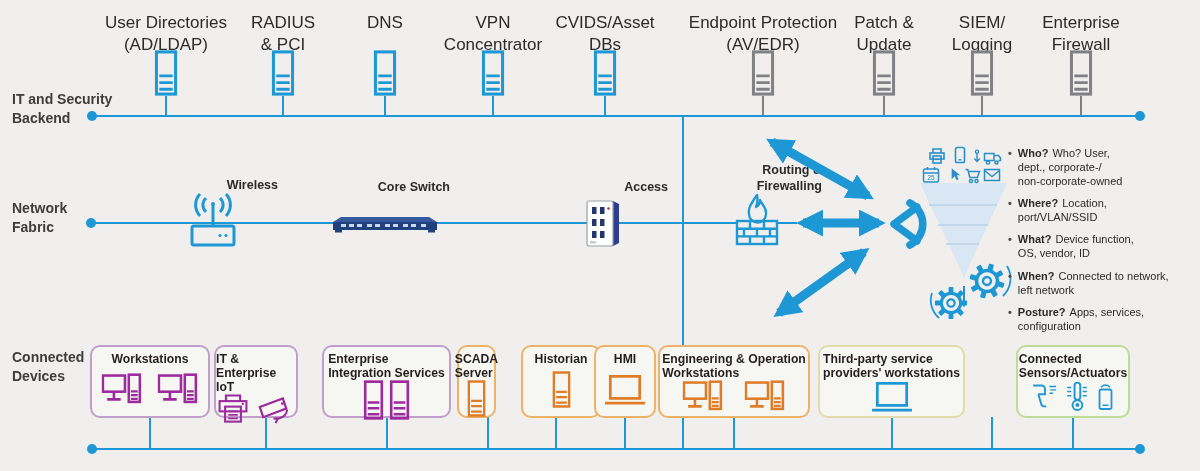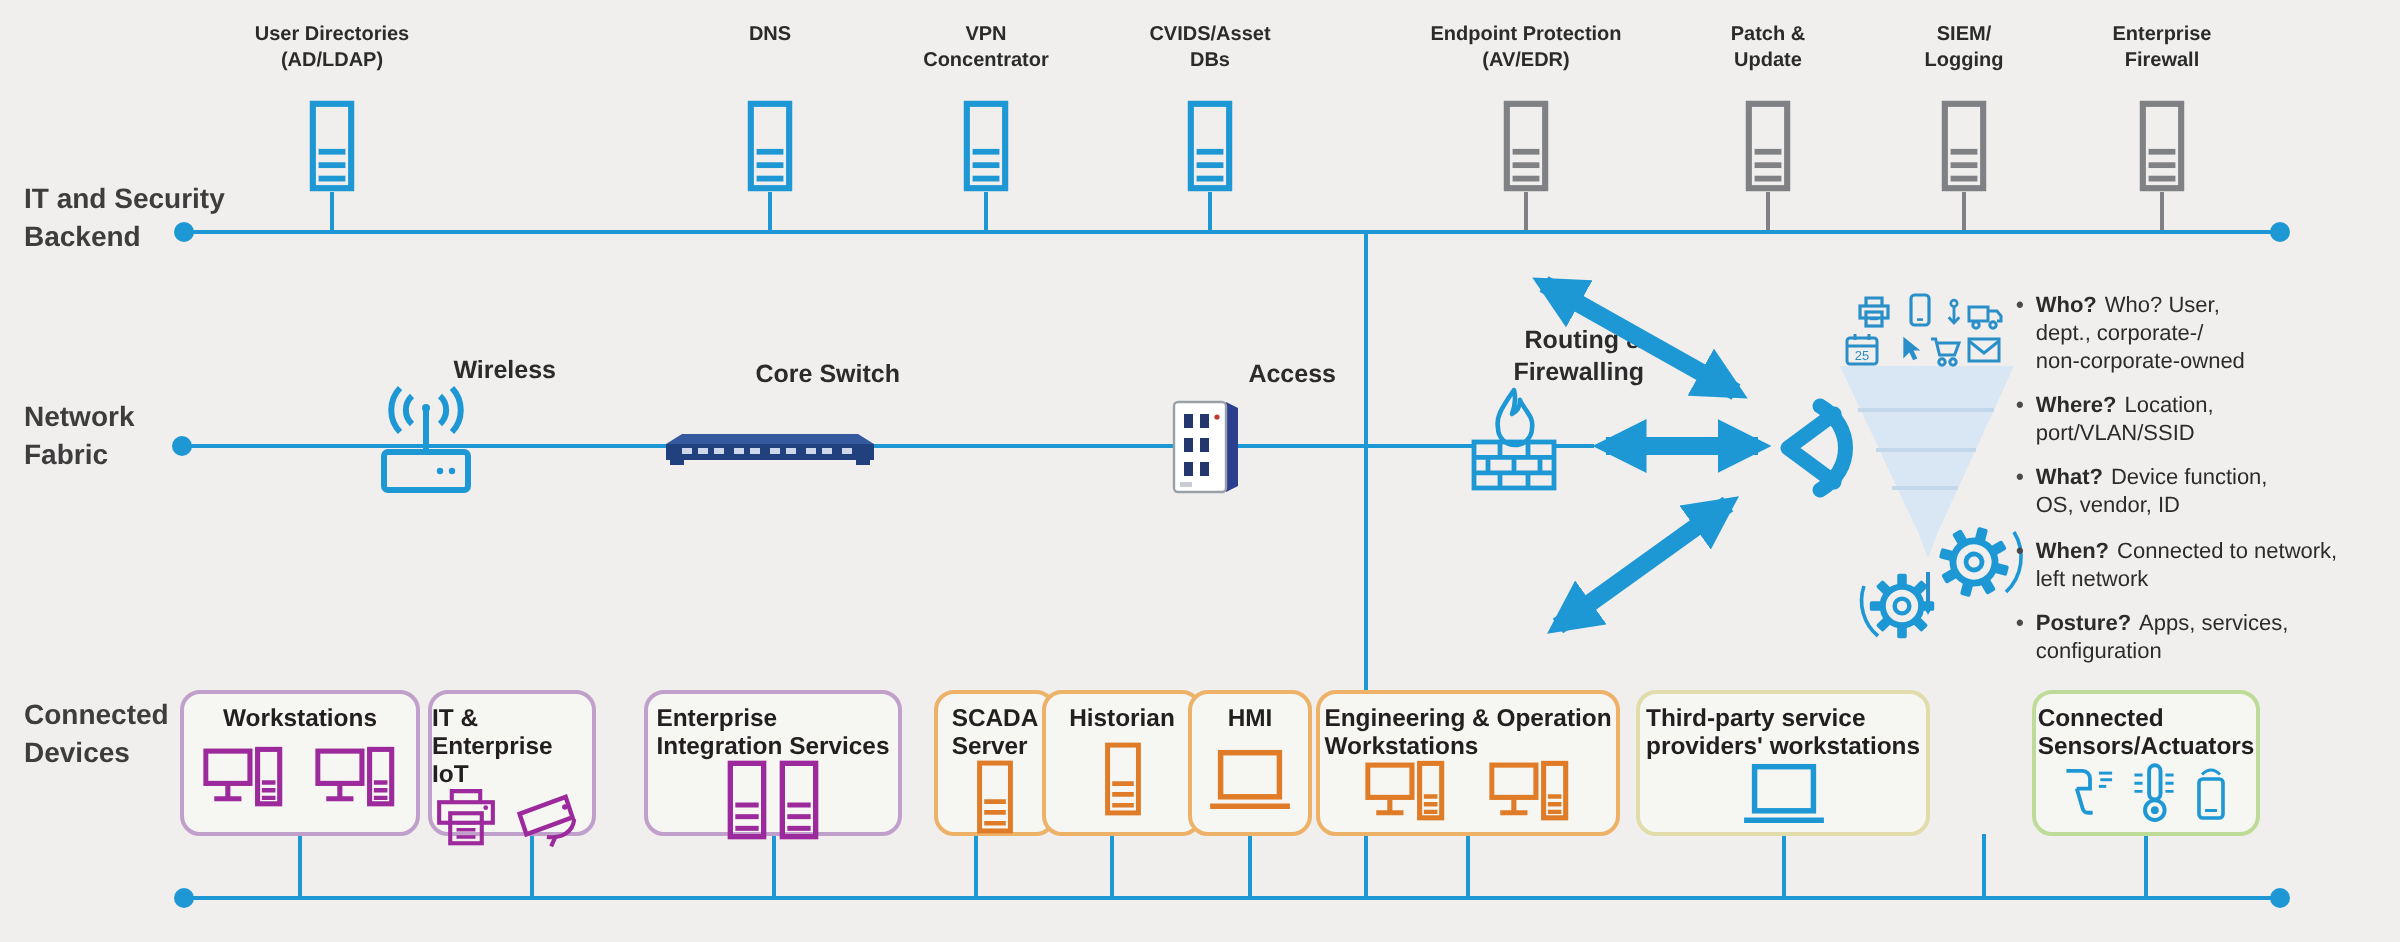--- a/index.html
+++ b/index.html
@@ -13,21 +13,21 @@
     position:absolute;left:12px;font-size:14px;font-weight:700;
     color:var(--label,#3d3d3d);line-height:1.35;white-space:pre-line;
   }
   
   .bus{position:absolute;height:2px;background:var(--blue,#1e98d5);z-index:1;}
   .dot{position:absolute;width:10px;height:10px;border-radius:50%;background:var(--blue,#1e98d5);z-index:1;}
   .vline{position:absolute;width:2px;background:var(--blue,#1e98d5);z-index:1;}
   
   .bnode{position:absolute;top:12px;width:150px;text-align:center;z-index:2;}
   .bnode .nlabel{
-    height:36px;font-size:10px;font-weight:700;line-height:1.28;
+    height:36px;font-size:17px;font-weight:400;line-height:1.28;
     color:var(--ink,#2b2b2b);white-space:pre-line;
   }
   .bnode svg{display:block;margin:2px auto 0;}
   .bnode .stem{width:2px;height:19px;margin:0 auto;background:currentColor;}
   .c-blue{color:var(--blue,#1e98d5);}
   .c-gray{color:var(--gray,#77787b);}
   
   .fab-label{
     position:absolute;width:130px;text-align:right;font-size:12.5px;font-weight:600;
     line-height:1.28;color:var(--ink,#2b2b2b);white-space:pre-line;z-index:2;
@@ -223,20 +223,28 @@
 
   <div class="bus" style="left:92px;top:448px;width:1048px"></div>
   <div class="dot" style="left:87px;top:444px"></div>
   <div class="dot" style="left:1135px;top:444px"></div>
 
   <div class="vline" style="left:682px;top:116px;height:334px"></div>
 
   <div class="bnode c-blue" style="left:91px">
     <div class="nlabel">User Directories
 (AD/LDAP)</div>
+    <svg width="24" height="46" viewBox="0 0 24 48">
+        <use href="#i-server"></use>
+      </svg>
+    <div class="stem"></div>
+  </div>
+  <div class="bnode c-blue" style="left:208px">
+    <div class="nlabel">RADIUS
+&amp; PCI</div>
     <svg width="24" height="46" viewBox="0 0 24 48">
         <use href="#i-server"></use>
       </svg>
     <div class="stem"></div>
   </div>
   <div class="bnode c-blue" style="left:310px">
     <div class="nlabel">DNS</div>
     <svg width="24" height="46" viewBox="0 0 24 48">
         <use href="#i-server"></use>
       </svg>
@@ -476,21 +484,21 @@
 Integration Services</div>
     <div class="icons" style="gap:5px">
       <svg width="21" height="40" viewBox="0 0 24 48">
           <use href="#i-server"></use>
         </svg>
       <svg width="21" height="40" viewBox="0 0 24 48">
           <use href="#i-server"></use>
         </svg>
     </div>
   </div>
-  <div class="dbox theme-orange" style="left:467px;width:61px">
+  <div class="dbox theme-orange" style="left:457px;width:39px">
     <div class="dtitle">SCADA
 Server</div>
     <div class="icons">
       <svg width="19" height="37" viewBox="0 0 24 48">
           <use href="#i-server"></use>
         </svg>
     </div>
   </div>
   <div class="dbox theme-orange" style="left:521px;width:80px">
     <div class="dtitle">Historian</div>

